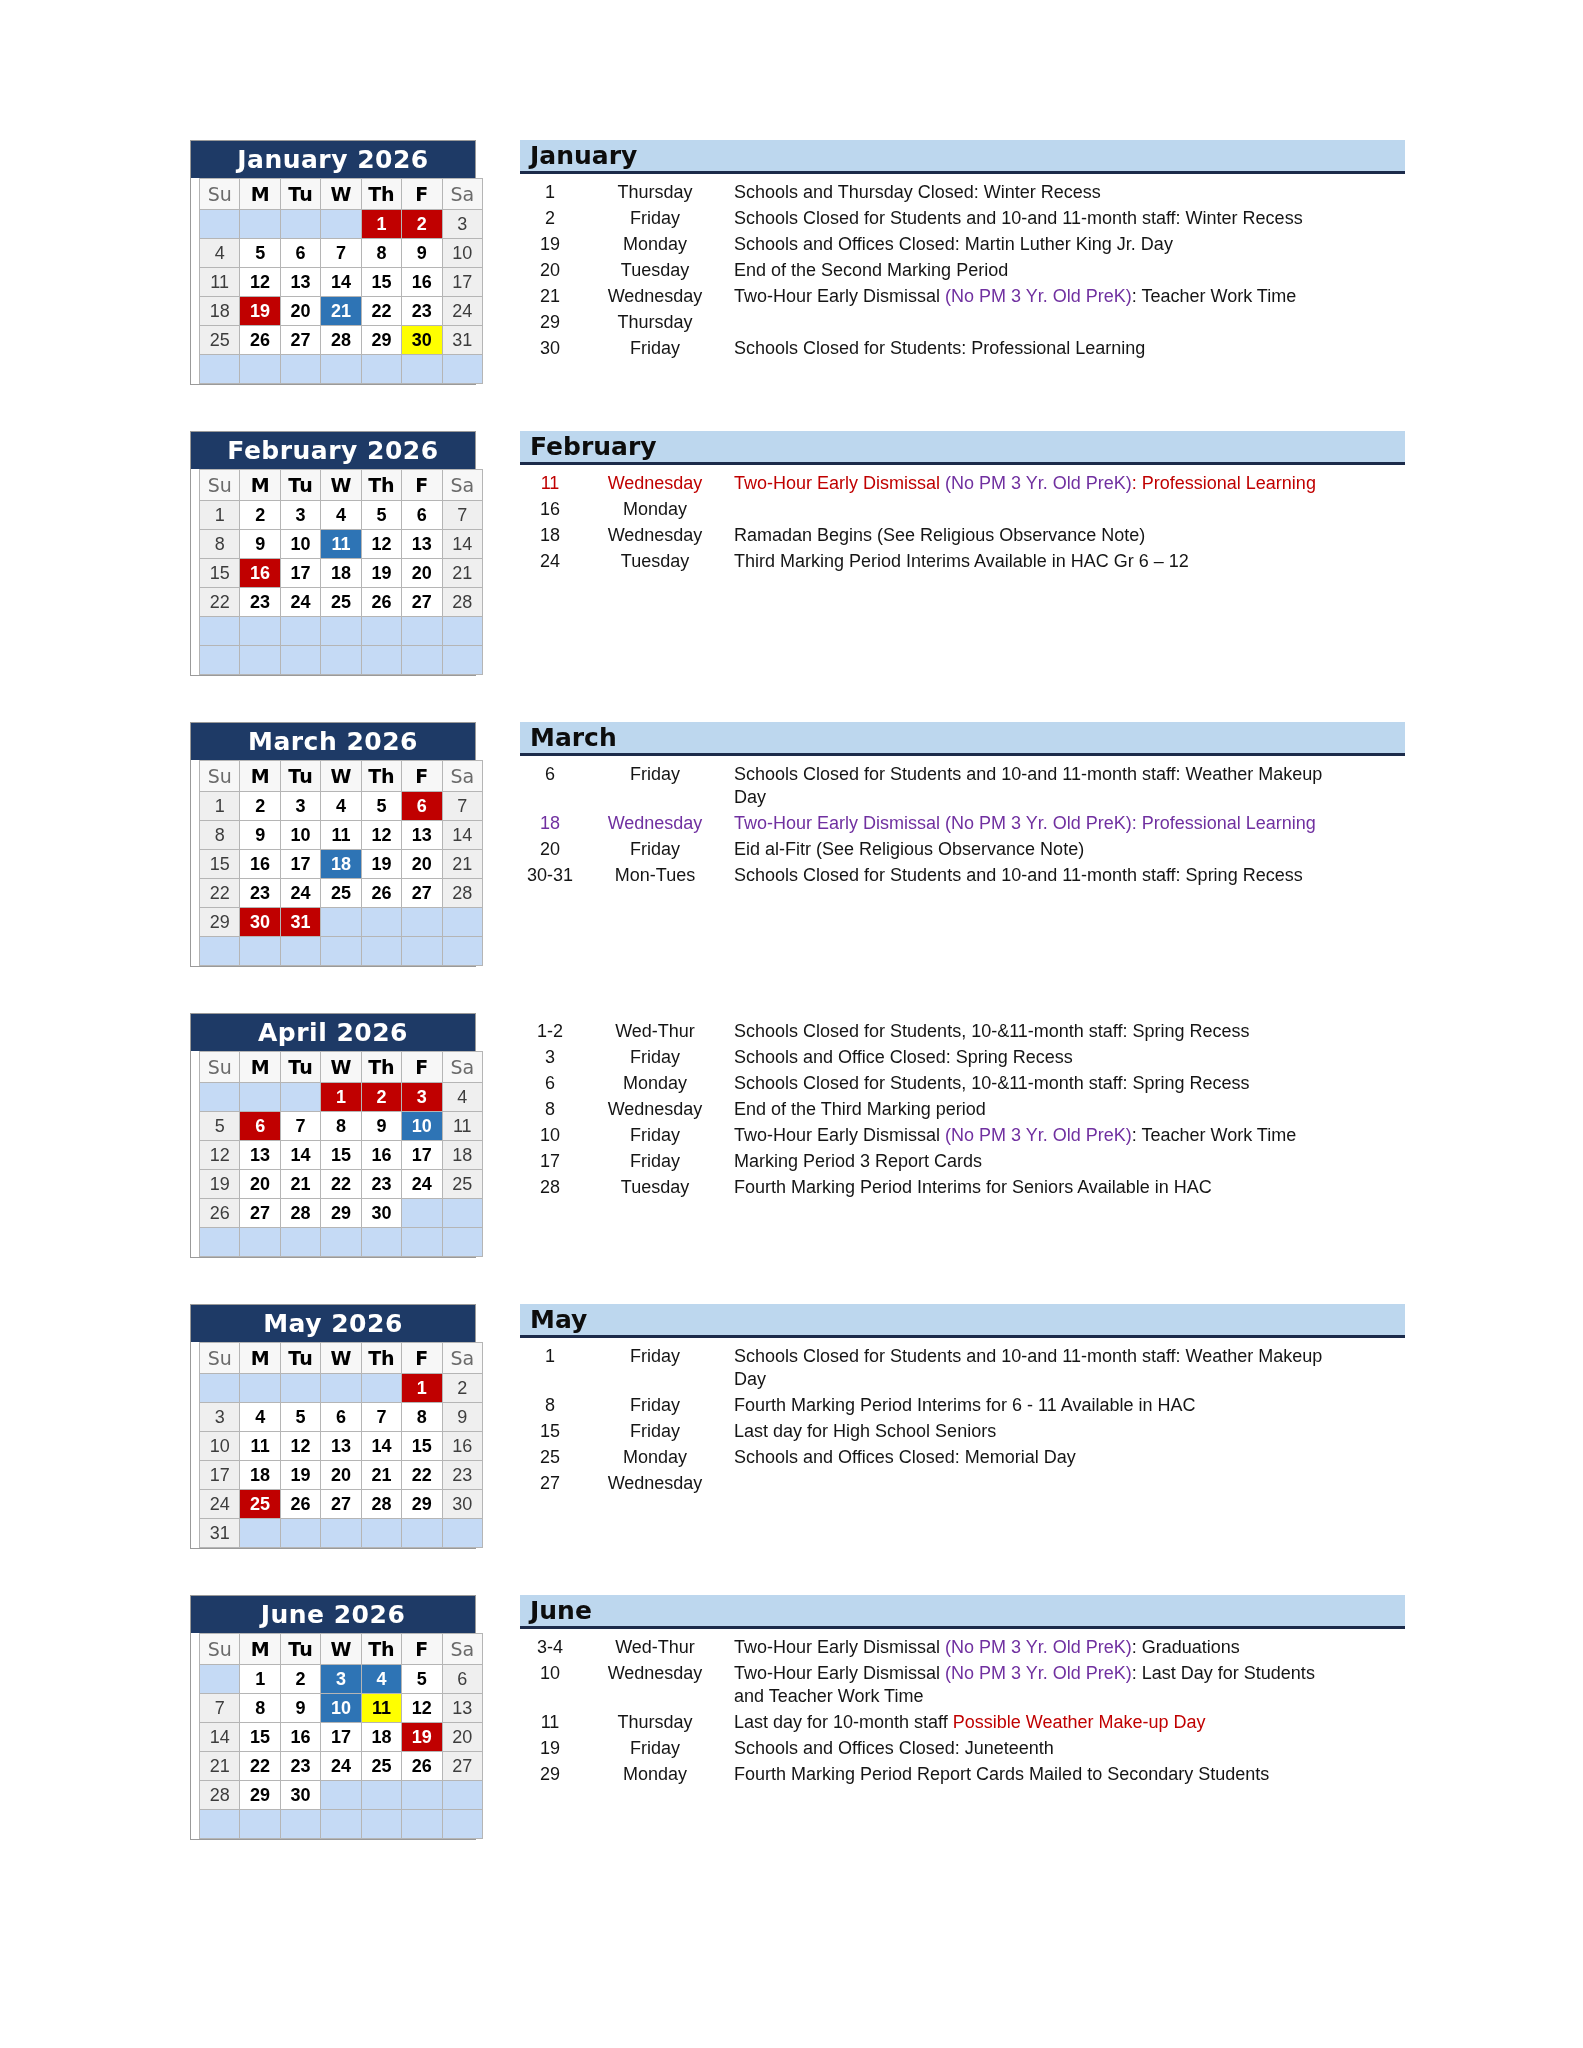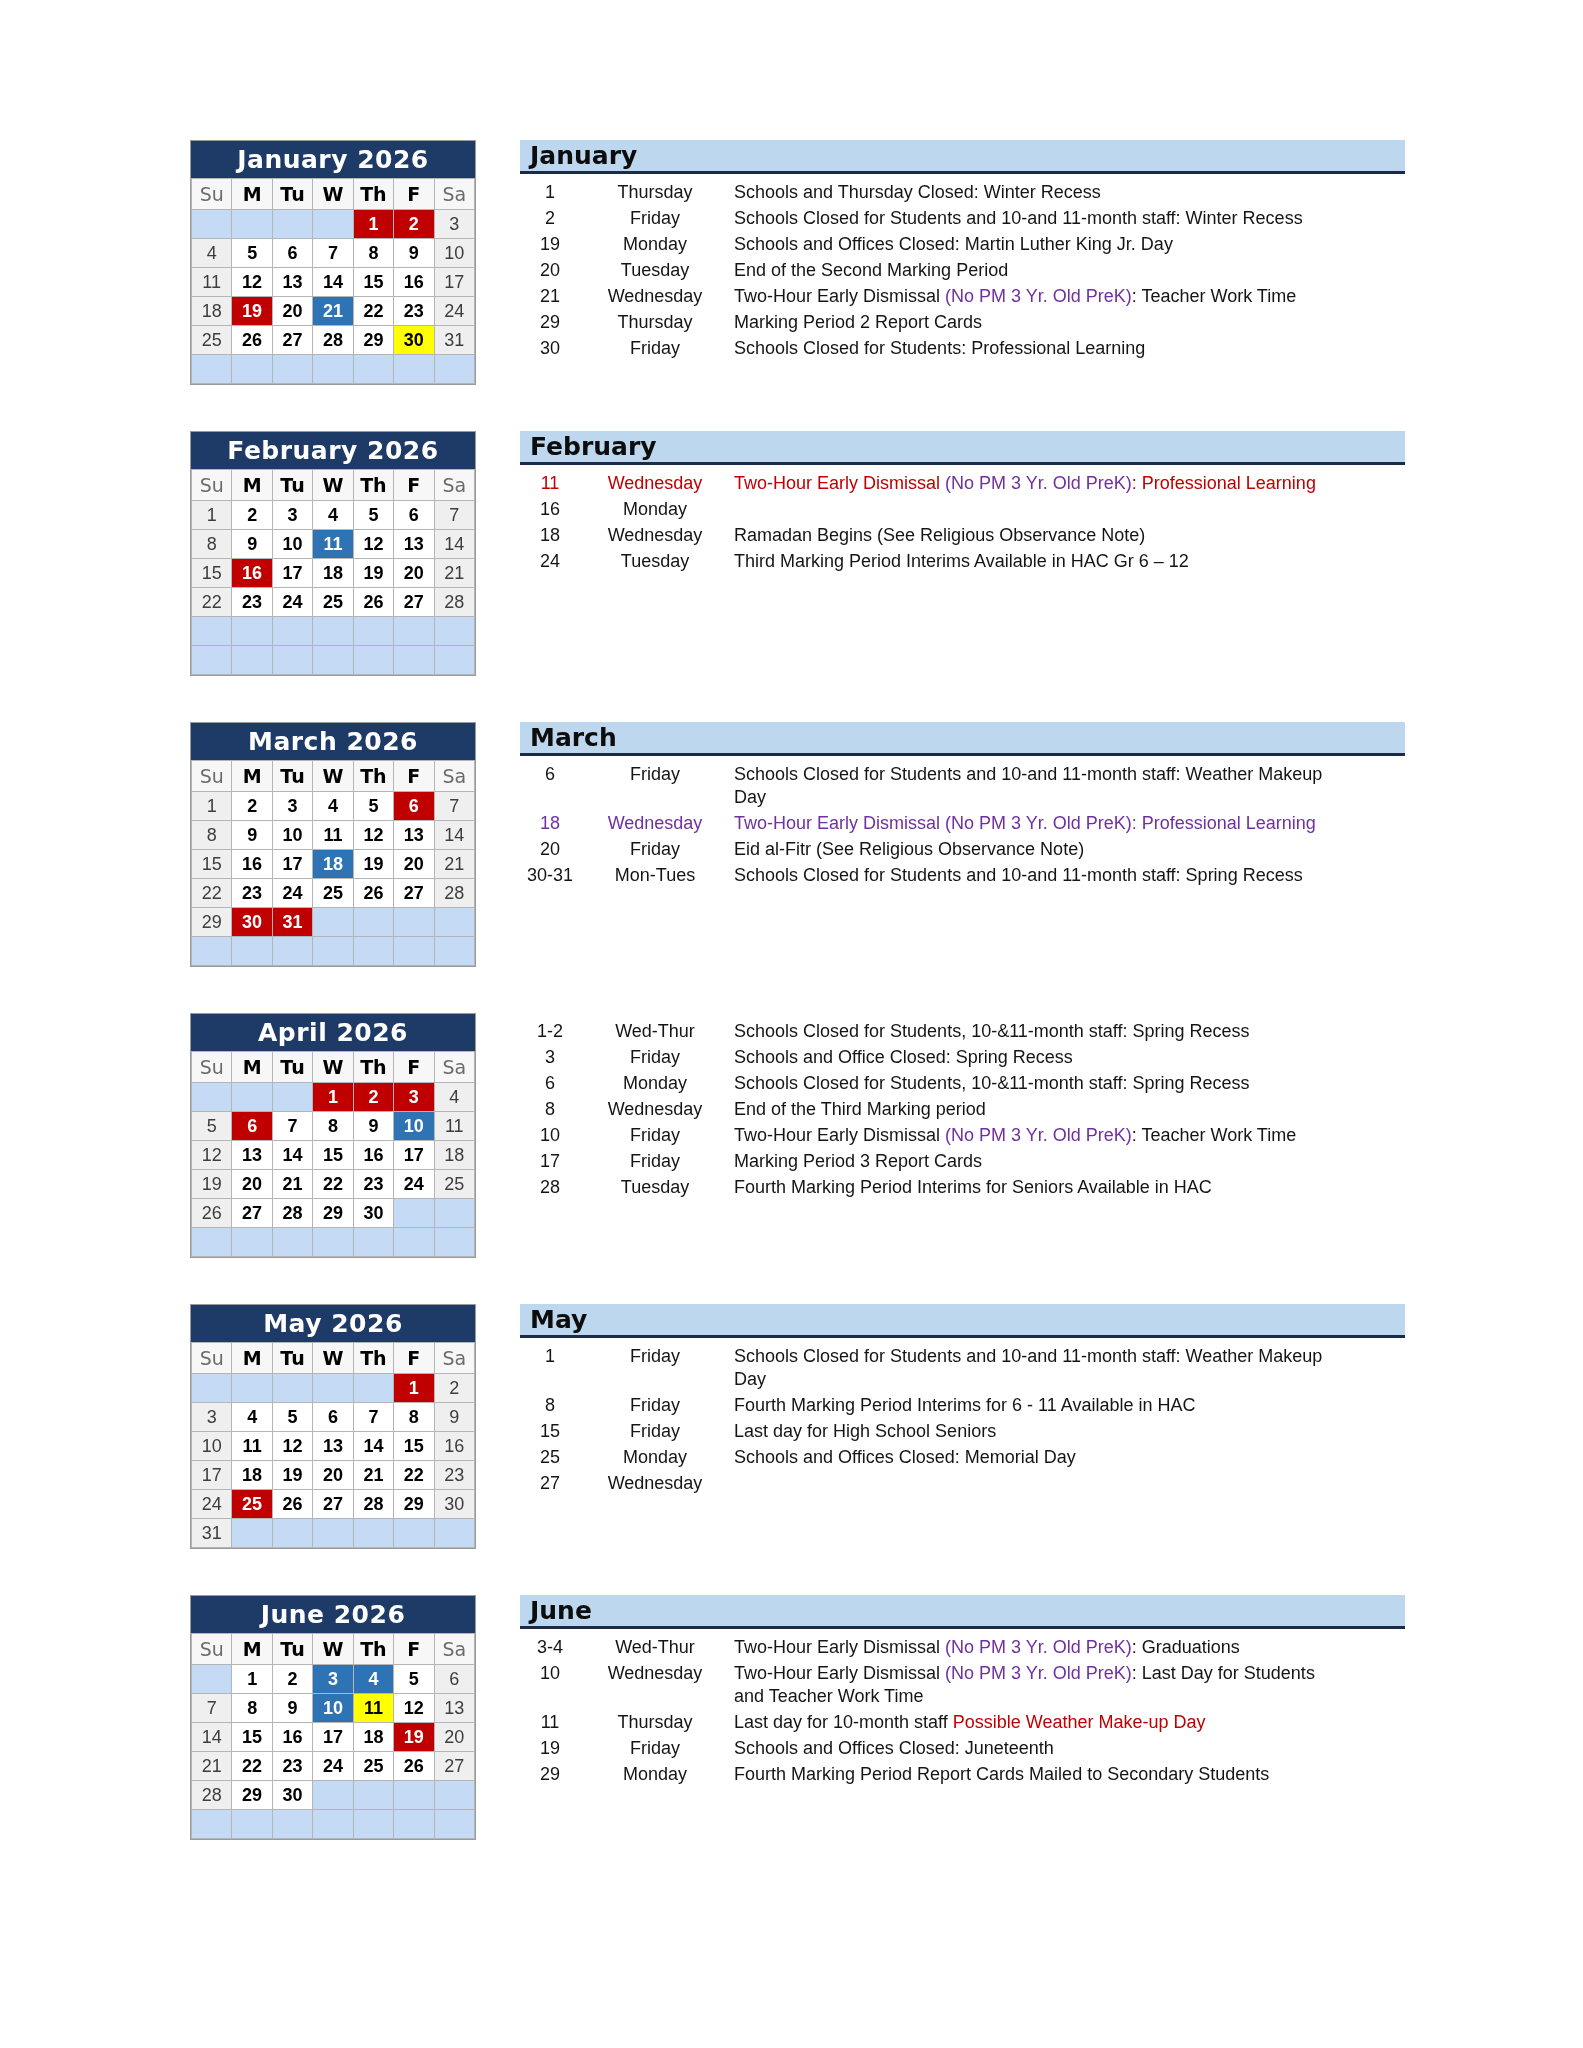--- a/index.html
+++ b/index.html
@@ -6,21 +6,21 @@
   .page{width:1583px;height:2048px;position:relative;background:#fff;overflow:hidden;
         font-family:"Liberation Sans",sans-serif;color:#111;}
   .content{position:absolute;left:190px;top:140px;display:flex;flex-direction:column;}
   .month-section{display:flex;align-items:flex-start;margin-bottom:46px;}
 
   
   .cal-block{flex:0 0 auto;width:284px;border:1px solid #9a9a9a;}
   .cal-title{background:#1e3a66;color:#fff;text-align:center;font-weight:bold;
              font-size:25px;height:37px;line-height:37px;letter-spacing:.5px;
              font-family:"DejaVu Sans",sans-serif;}
-  table.cal{border-collapse:collapse;width:100%;table-layout:fixed;background:#fff;}
+  table.cal{border-collapse:collapse;width:100%;table-layout:fixed;background:#fff;margin-left:8px;}
   .cal th{height:30px;background:#f7f7f7;font-size:19px;border:1px solid #b5b5b5;
           font-family:"DejaVu Sans",sans-serif;font-weight:bold;color:#000;padding:0;}
   .cal th.we{color:#6b6b6b;font-weight:normal;}
   .cal td{height:28px;text-align:center;vertical-align:middle;font-size:18px;
           border:1px solid #b5b5b5;background:#fff;font-weight:bold;color:#000;padding:0;
           font-family:"Liberation Sans",sans-serif;}
   .cal td.we{background:#efefef;font-weight:normal;color:#3d3d3d;}
   .cal td.empty{background:#c5daf5;}
   .cal td.hl-red{background:#c00000;color:#fff;font-weight:bold;}
   .cal td.hl-blue{background:#2e74b5;color:#fff;font-weight:bold;}
@@ -142,21 +142,20 @@
               <div class="ev-desc"><span class="c-k">End of the Second Marking Period</span></div>
             </div>
             <div class="ev-row">
               <div class="ev-date c-k">21</div>
               <div class="ev-day c-k">Wednesday</div>
               <div class="ev-desc"><span class="c-k">Two-Hour Early Dismissal </span><span class="c-p">(No PM 3 Yr. Old PreK)</span><span class="c-k">: Teacher Work Time</span></div>
             </div>
             <div class="ev-row">
               <div class="ev-date c-k">29</div>
               <div class="ev-day c-k">Thursday</div>
-              <div class="ev-desc"><span class="c-k">Marking Period 2 Report Cards</span></div>
             </div>
             <div class="ev-row">
               <div class="ev-date c-k">30</div>
               <div class="ev-day c-k">Friday</div>
               <div class="ev-desc"><span class="c-k">Schools Closed for Students: Professional Learning</span></div>
             </div>
           </div>
     </div>
   </div>
 

